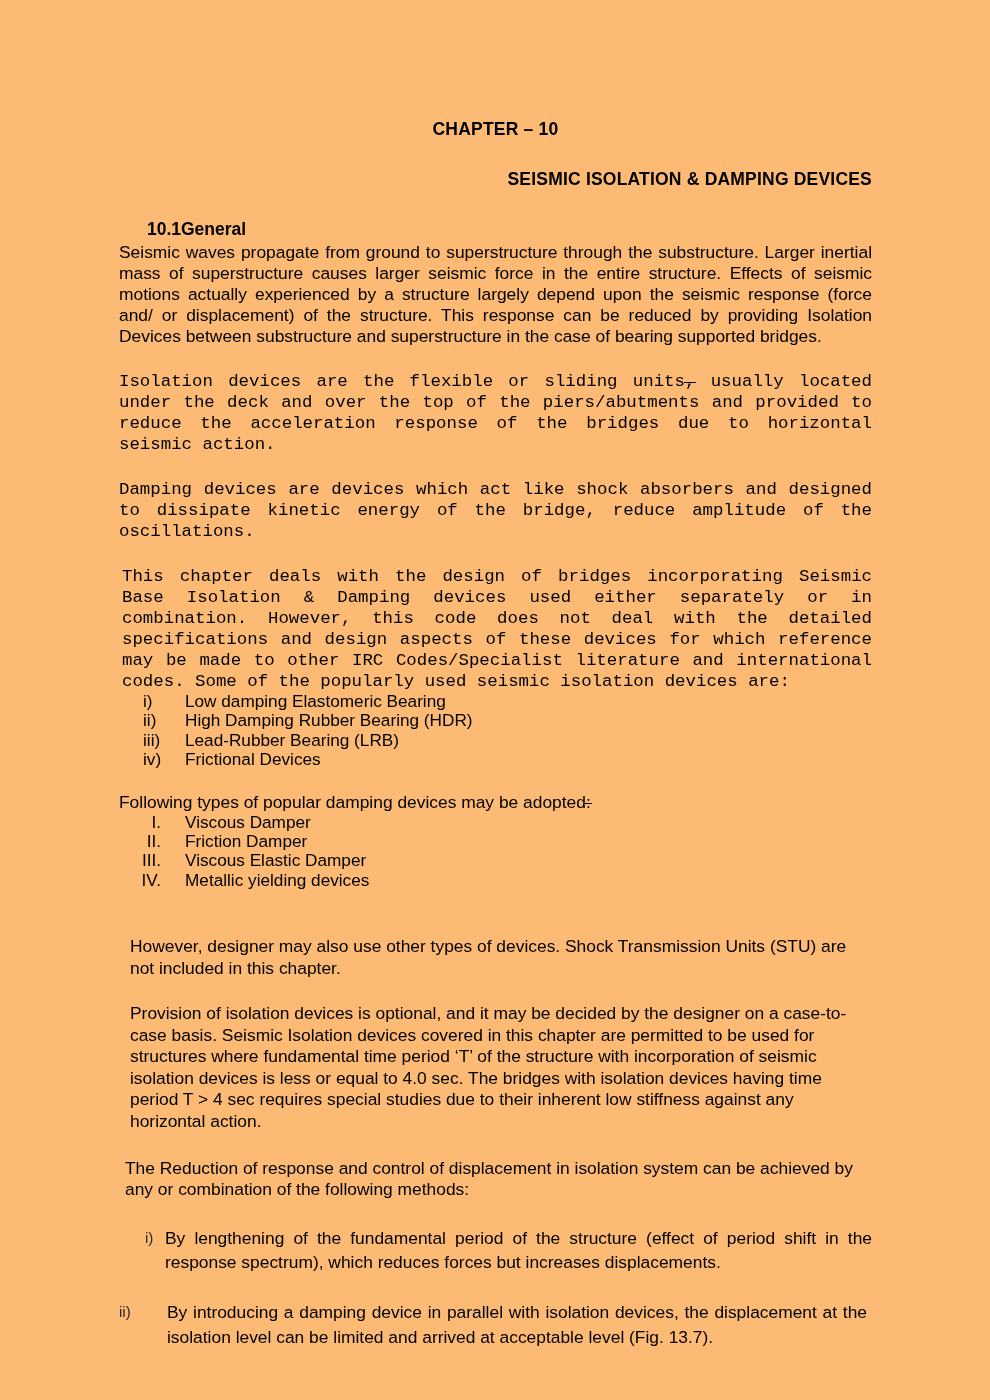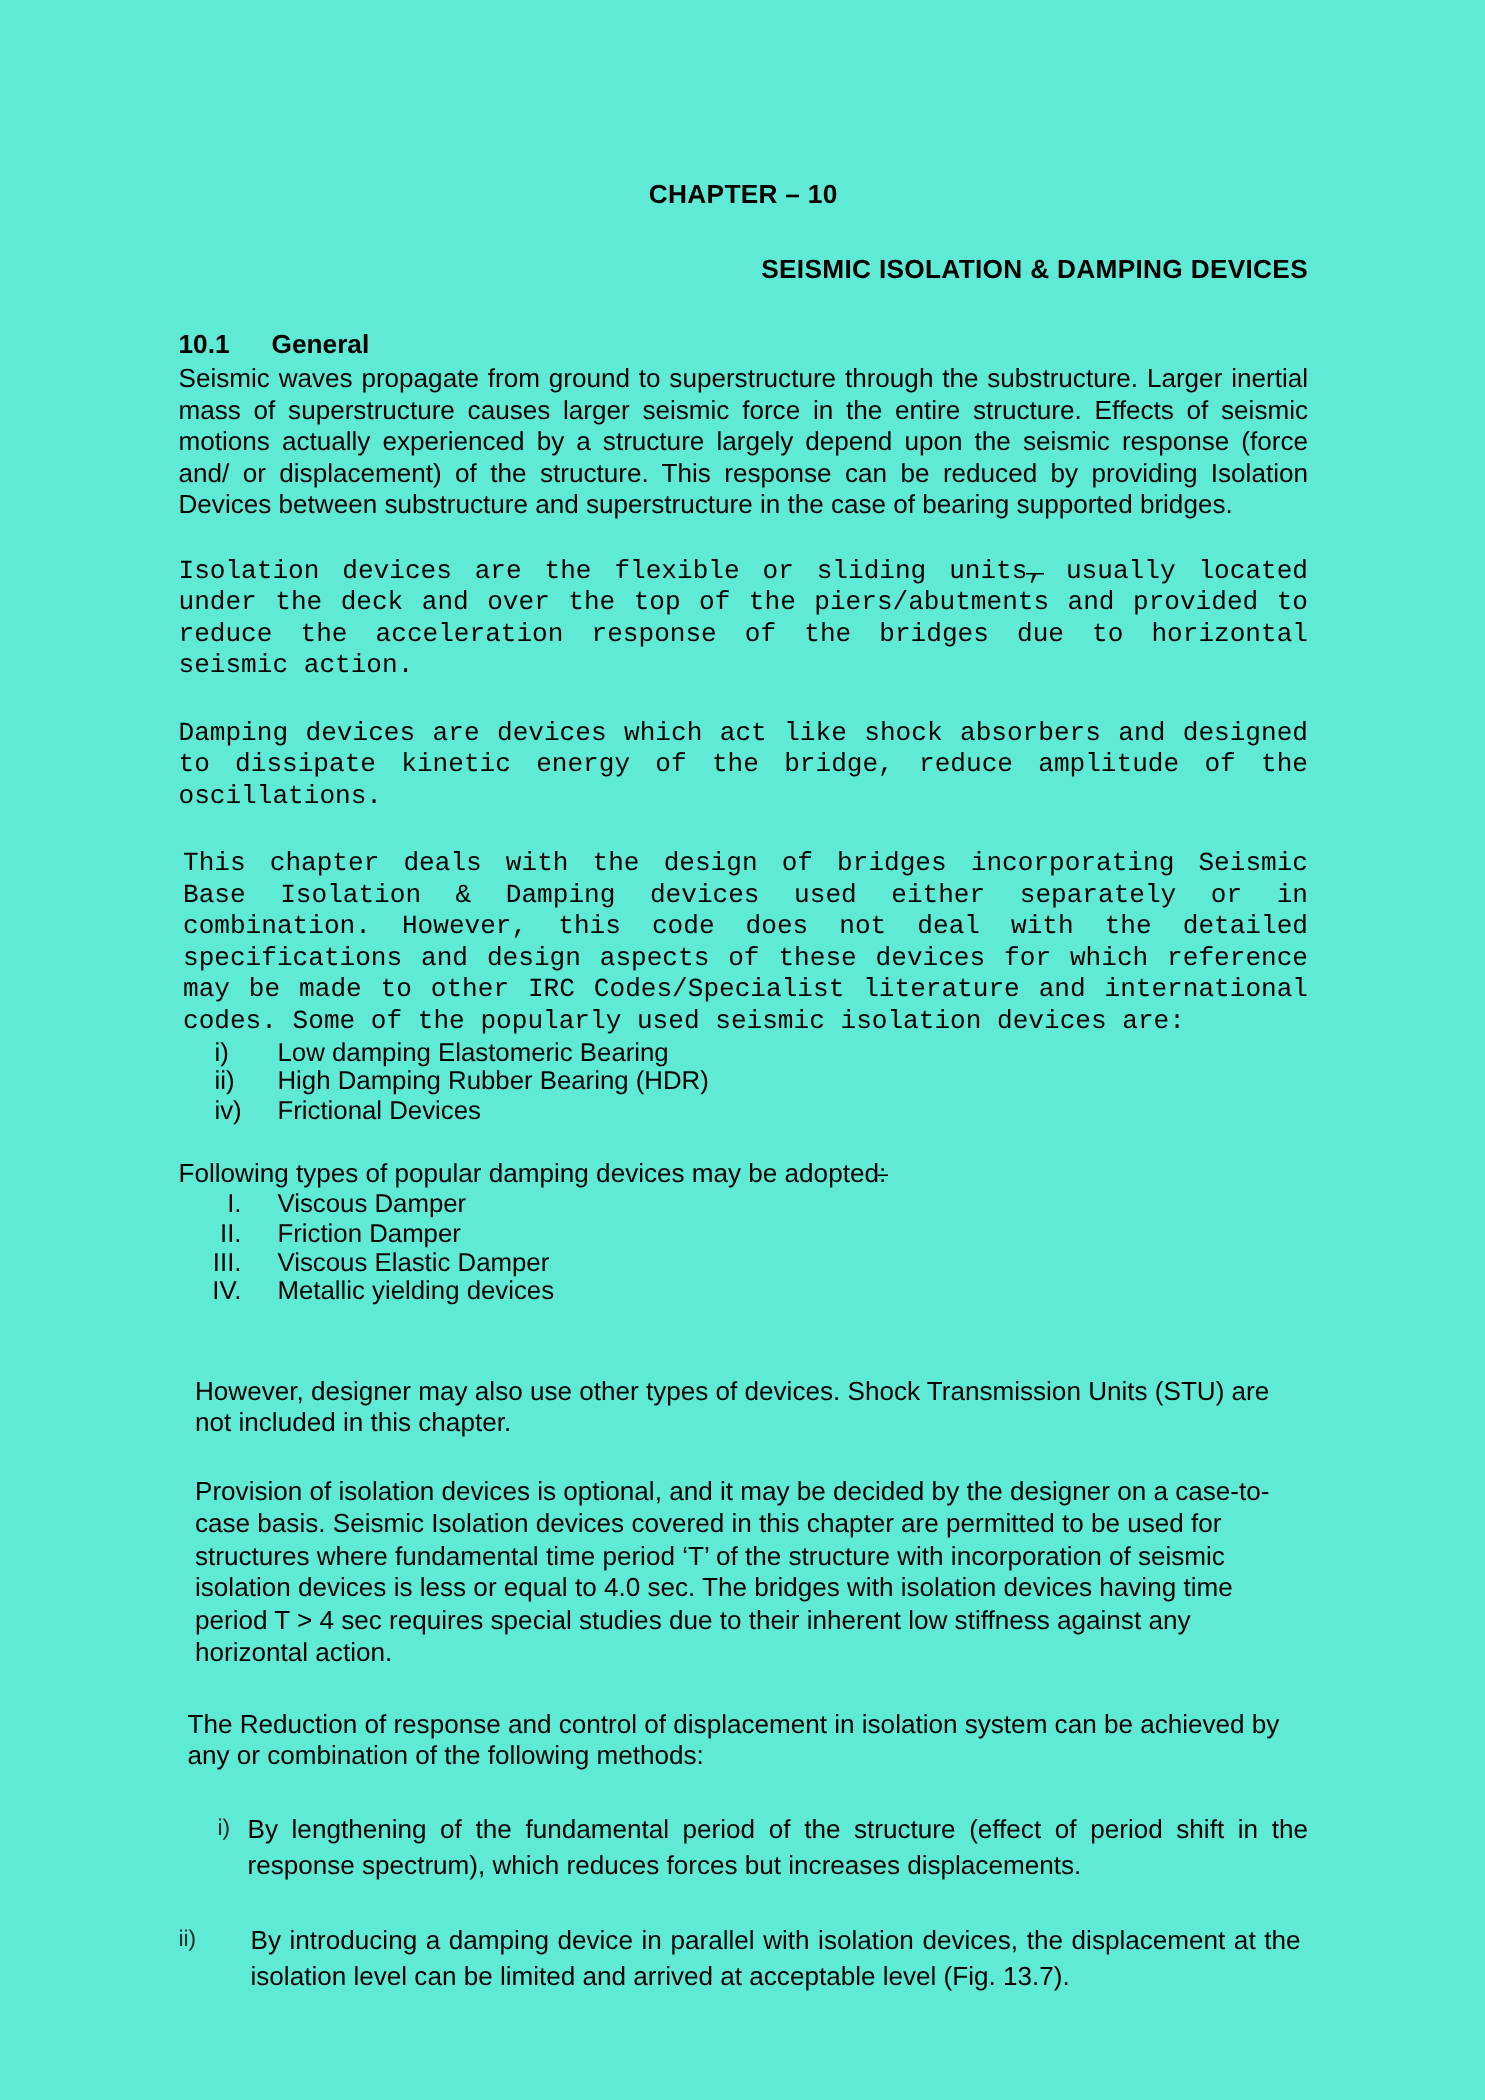--- a/index.html
+++ b/index.html
@@ -4,21 +4,21 @@
 <style>
   html, body {
     margin: 0;
     padding: 0;
     background: #ffffff;
   }
   .page {
     position: relative;
     width: 990px;
     height: 1400px;
-    background: #5eead4;
+    background: #fdba74;
     font-family: "Liberation Sans", sans-serif;
     color: #000000;
     overflow: hidden;
   }
   .content {
     position: absolute;
     left: 119px;
     top: 0;
     width: 753px;
   }
@@ -40,21 +40,21 @@
     margin: 0;
     padding-top: 29px;
   }
   .section-head {
     margin: 0;
     padding-top: 29px;
     font-weight: bold;
     font-size: 17.5px;
     display: flex;
   }
-  .section-num { width: 62px; flex: none; }
+  .section-num { width: 62px; flex: none; text-align: right; }
 
   
   p.body {
     margin: 0;
     font-size: 17.4px;
     line-height: 21px;
     text-align: justify;
     text-justify: inter-word;
   }
   p.body.ragged { text-align: left; }
@@ -158,20 +158,24 @@
     <ul class="plain lst-lower">
       <li>
         <span class="mark">i)</span>
         <span>Low damping Elastomeric Bearing</span>
       </li>
       <li>
         <span class="mark">ii)</span>
         <span>High Damping Rubber Bearing (HDR)</span>
       </li>
       <li>
+        <span class="mark">iii)</span>
+        <span>Lead-Rubber Bearing (LRB)</span>
+      </li>
+      <li>
         <span class="mark">iv)</span>
         <span>Frictional Devices</span>
       </li>
     </ul>
 
     <p class="body ragged" style="margin-top:22px"><span>Following types of popular damping devices may be adopted</span><span class="strike">:</span></p>
 
     <ul class="plain lst-upper">
       <li>
         <span class="mark">I.</span>

